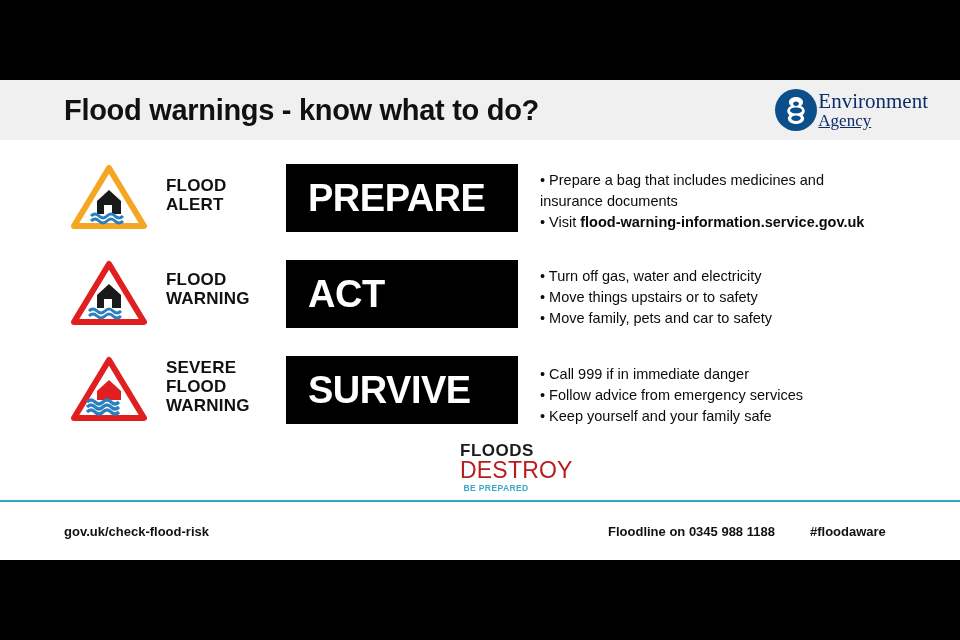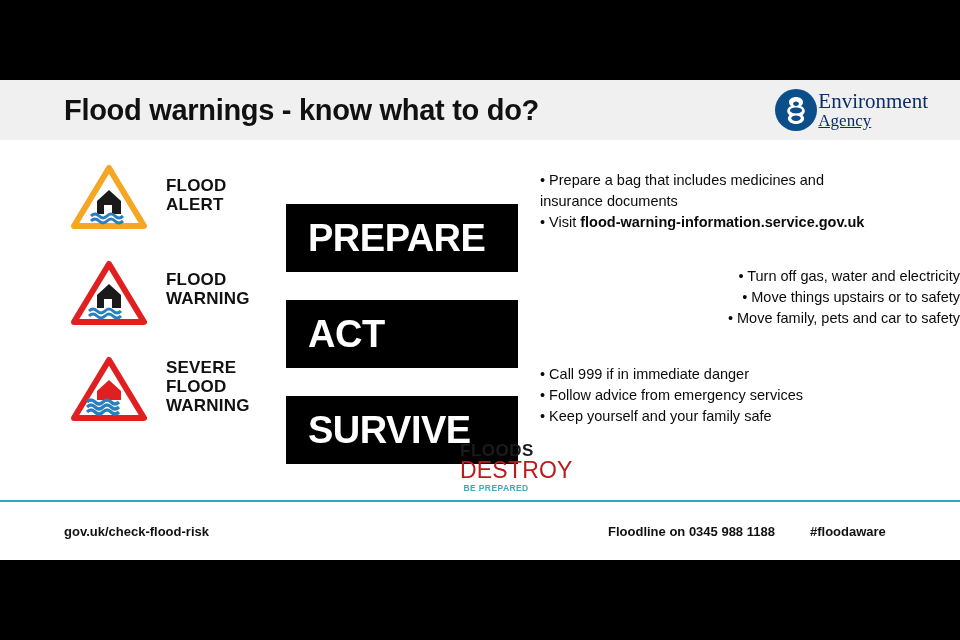--- a/index.html
+++ b/index.html
@@ -102,40 +102,39 @@
     background: #000000;
     color: #ffffff;
     height: 68px;
     display: flex;
     align-items: center;
     padding-left: 22px;
     box-sizing: border-box;
     font-size: 38px;
     font-weight: bold;
     letter-spacing: -0.5px;
-    margin-top: 40px;
   }
   .bullets {
     flex: 1 1 auto;
     padding-left: 22px;
     padding-top: 6px;
   }
   .bullet {
     font-size: 14.5px;
     color: #0b0b0b;
     line-height: 1.45;
     white-space: nowrap;
   }
   .bullet b { font-weight: bold; }
 
   .row-alert .sign-label { padding-top: 14px; }
   .row-warning .sign-label { padding-top: 12px; }
   .row-severe .sign-label { padding-top: 4px; }
   .row-alert .bullets { padding-top: 8px; }
-  .row-warning .bullets { padding-top: 8px; text-align: right; }
+  .row-warning .bullets { padding-top: 8px; }
   .row-severe .bullets { padding-top: 10px; }
 
   
   .footer-rule {
     position: absolute;
     left: 0;
     right: 0;
     bottom: 58px;
     height: 2px;
     background: #2aa8c4;

